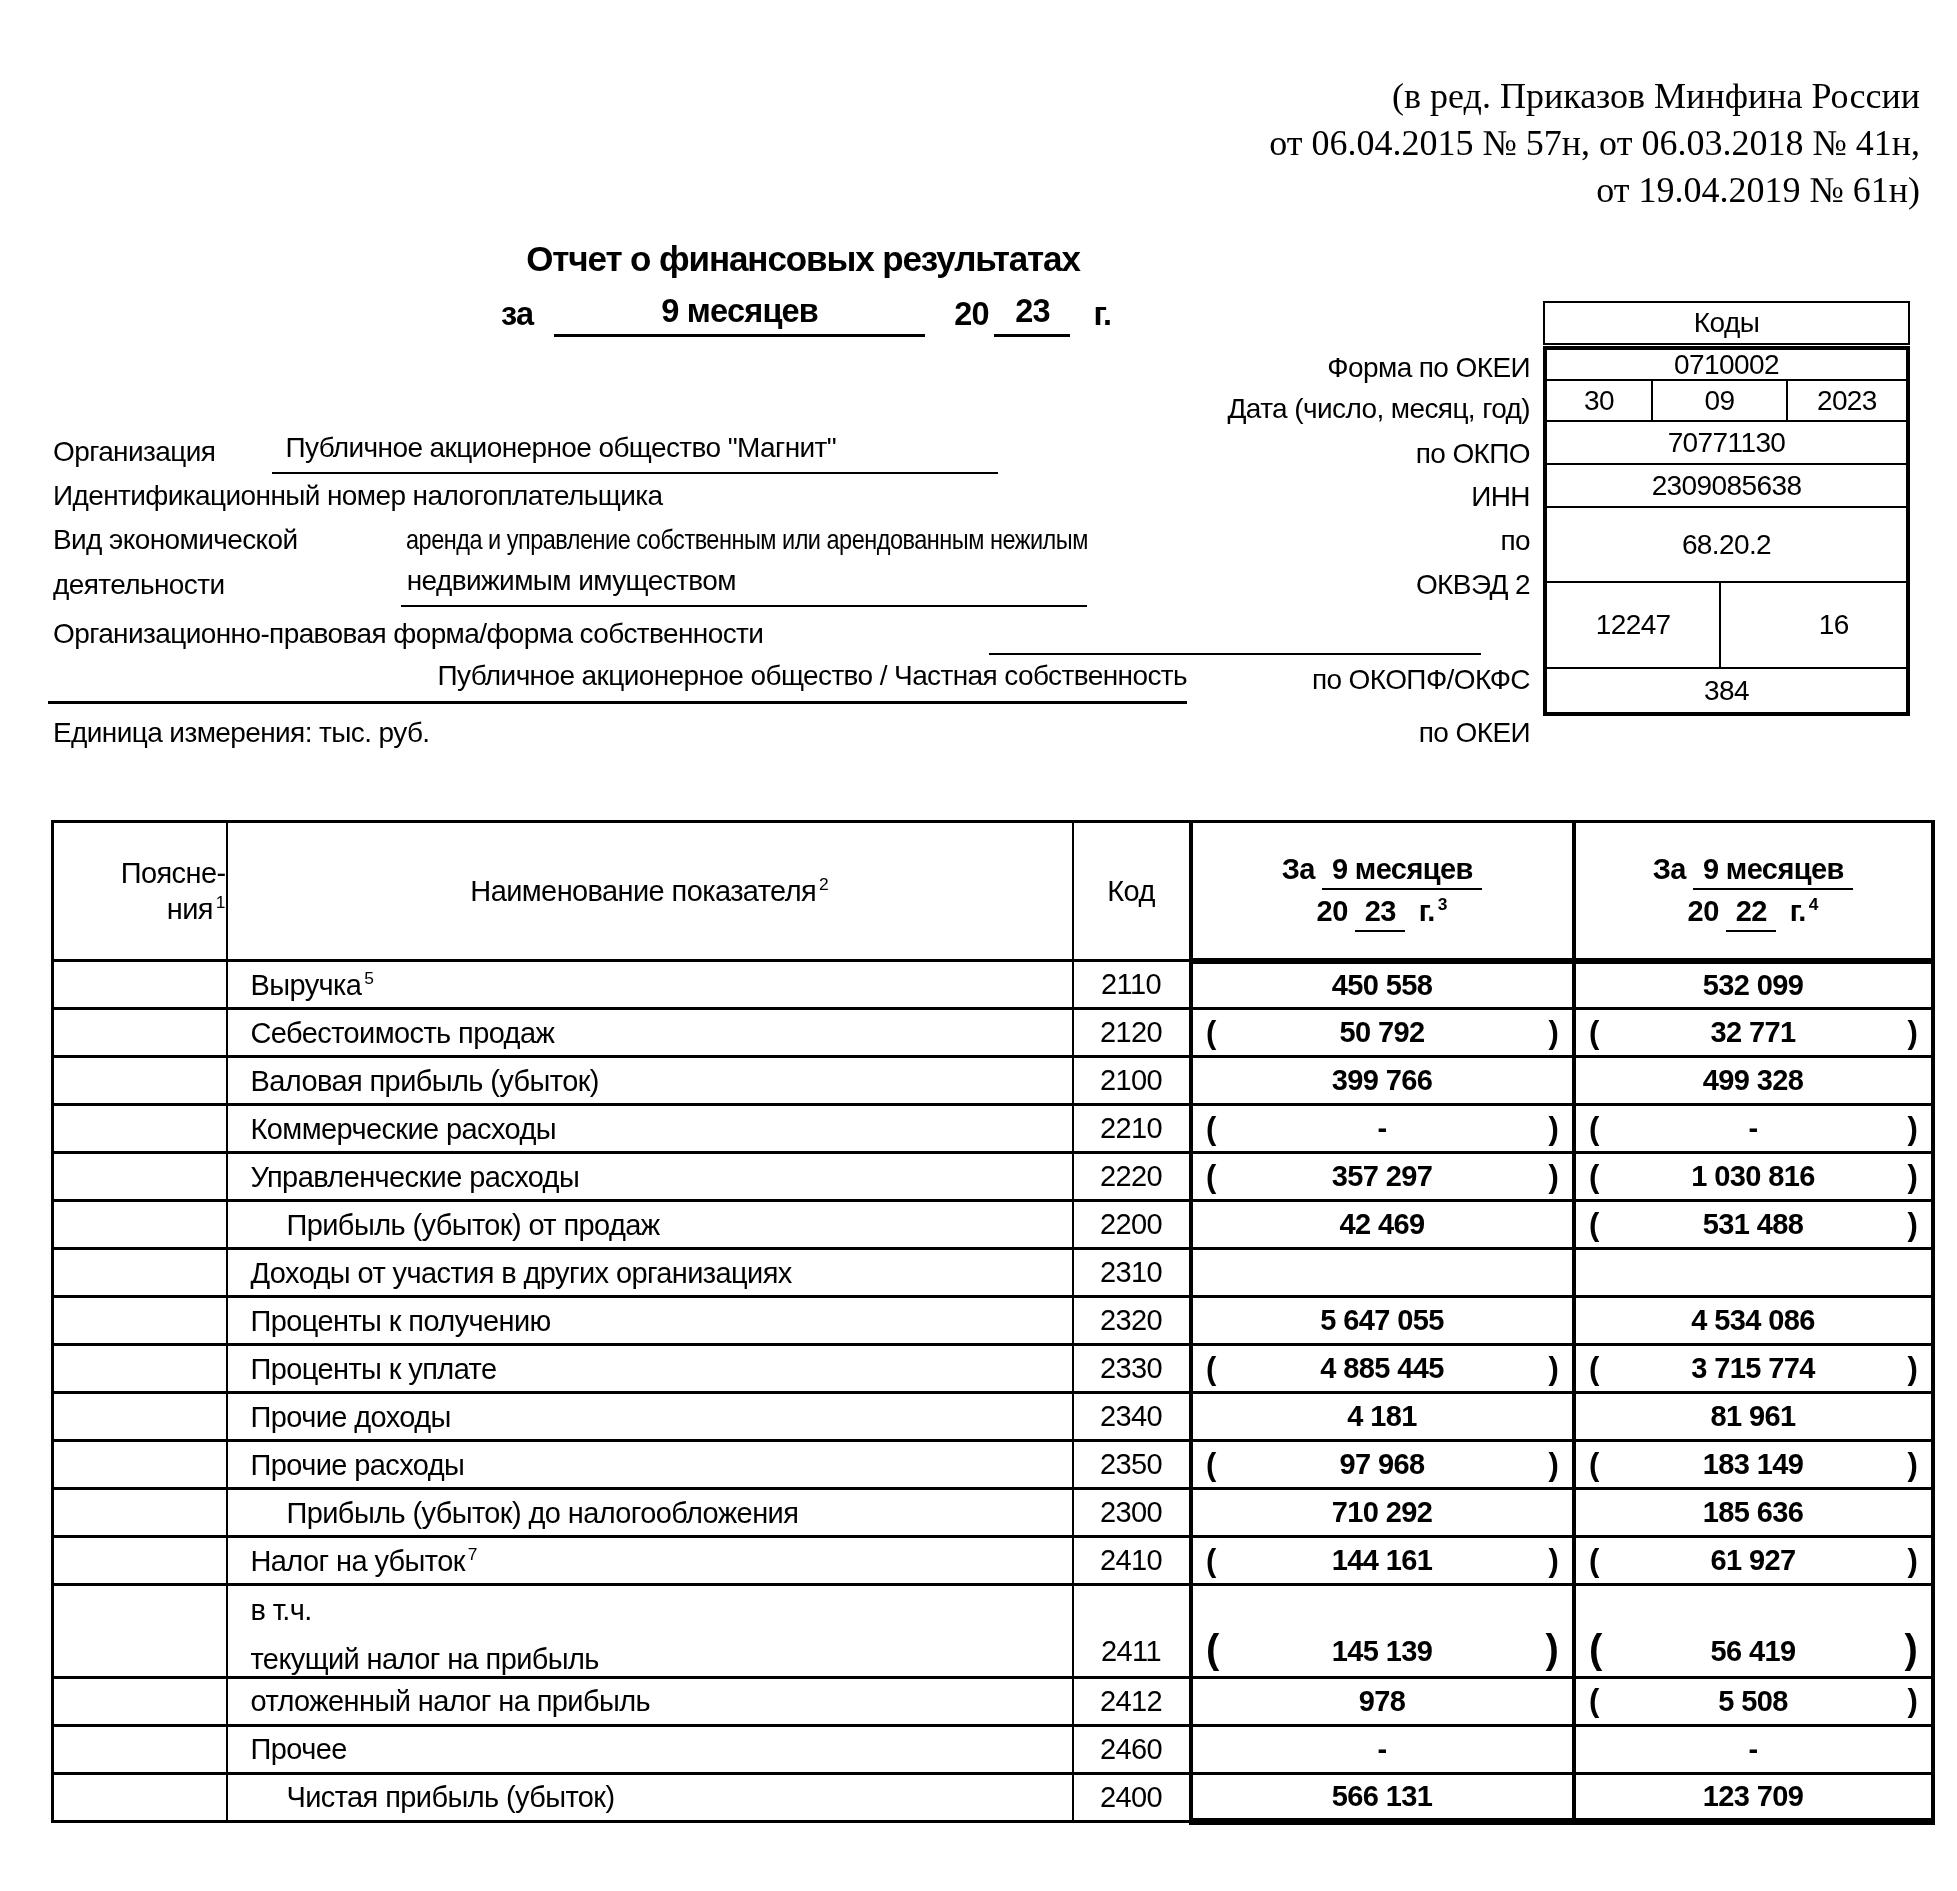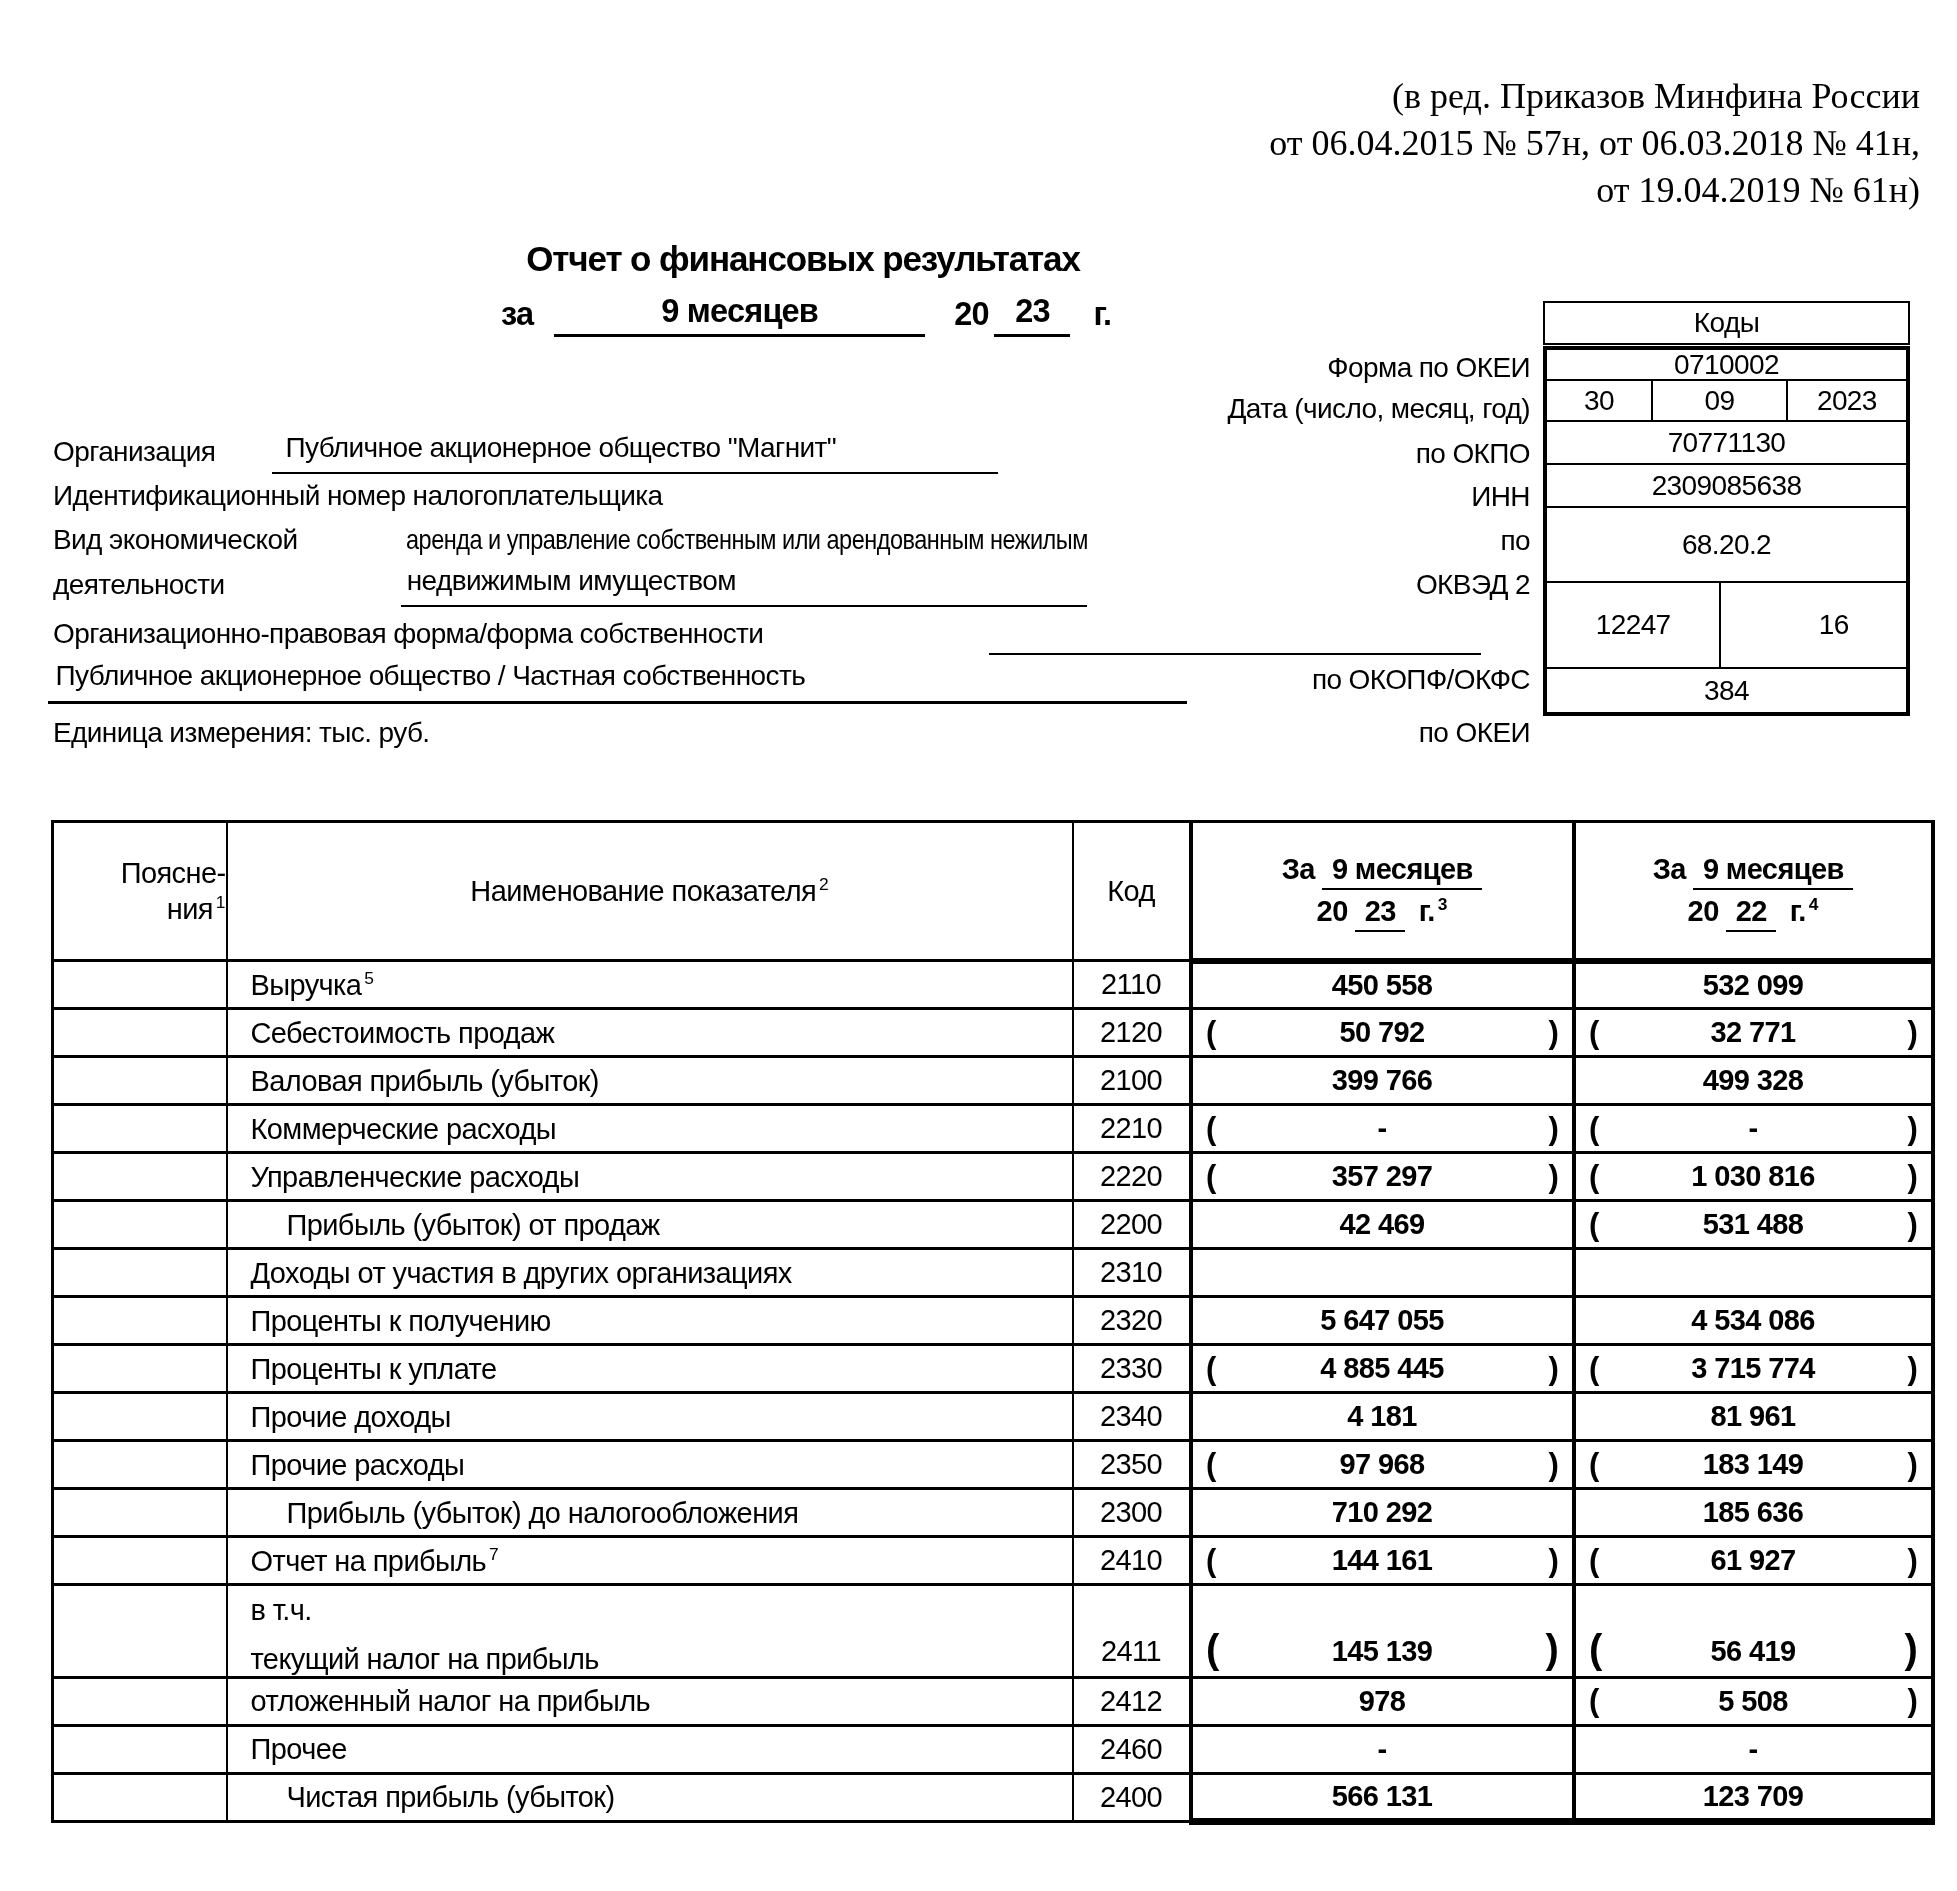--- a/index.html
+++ b/index.html
@@ -136,21 +136,21 @@
 <div class="abs meta-text" style="left:53px; top:480px">Идентификационный номер налогоплательщика</div>
 
 <div class="abs meta-text" style="left:53px; top:524px">Вид экономической</div>
 <div class="abs meta-text squish" style="left:406px; top:524px">аренда и управление собственным или арендованным нежилым</div>
 <div class="abs meta-text" style="left:53px; top:569px">деятельности</div>
 <div class="abs meta-text u-line" style="left:401px; top:565px; width:686px; height:42px; padding-left:5.7px;">недвижимым имуществом</div>
 
 <div class="abs meta-text" style="left:53px; top:618px">Организационно-правовая форма/форма собственности</div>
 <div class="abs u-line" style="left:989px; top:621px; width:492px; height:34px;"></div>
 
-<div class="abs meta-text" style="left:48px; top:660px; width:1139px; height:44px; border-bottom:3.8px solid #000; padding-left:7.6px;">Публичное акционерное общество / Частная собственность</div>
+<div class="abs meta-text" style="left:48px; top:660px; width:1139px; height:44px; border-bottom:3.8px solid #000; padding-left:7.6px;text-align:right;">Публичное акционерное общество / Частная собственность</div>
 
 <div class="abs meta-text" style="left:53px; top:717px">Единица измерения: тыс. руб.</div>
 
 <div class="abs codes-box">
   <div class="kody-cell">Коды</div>
   <div class="codes-main">
     <div class="c-row cr-okud">0710002</div>
     <div class="c-row cr-date">
       <span class="d1">30</span>
       <span class="d2">09</span>
@@ -361,21 +361,21 @@
       <span class="num">710 292</span>
     </td>
     <td class="c-val f-v2">
       <span class="num">185 636</span>
     </td>
   </tr>
       <tr>
     <td class="c-expl"></td>
     <td class="c-name">
       
-      <span class="f-label">Отчет на прибыль</span><sup class="f-sup">7</sup>
+      <span class="f-label">Налог на убыток</span><sup class="f-sup">7</sup>
     </td>
     <td class="c-code f-code">2410</td>
     <td class="c-val f-v1">
       <span class="paren po" style="visibility: visible;">(</span><span class="num">144 161</span><span class="paren pc" style="visibility: visible;">)</span>
     </td>
     <td class="c-val f-v2">
       <span class="paren po" style="visibility: visible;">(</span><span class="num">61 927</span><span class="paren pc" style="visibility: visible;">)</span>
     </td>
   </tr>
       <tr class="row-tall">

